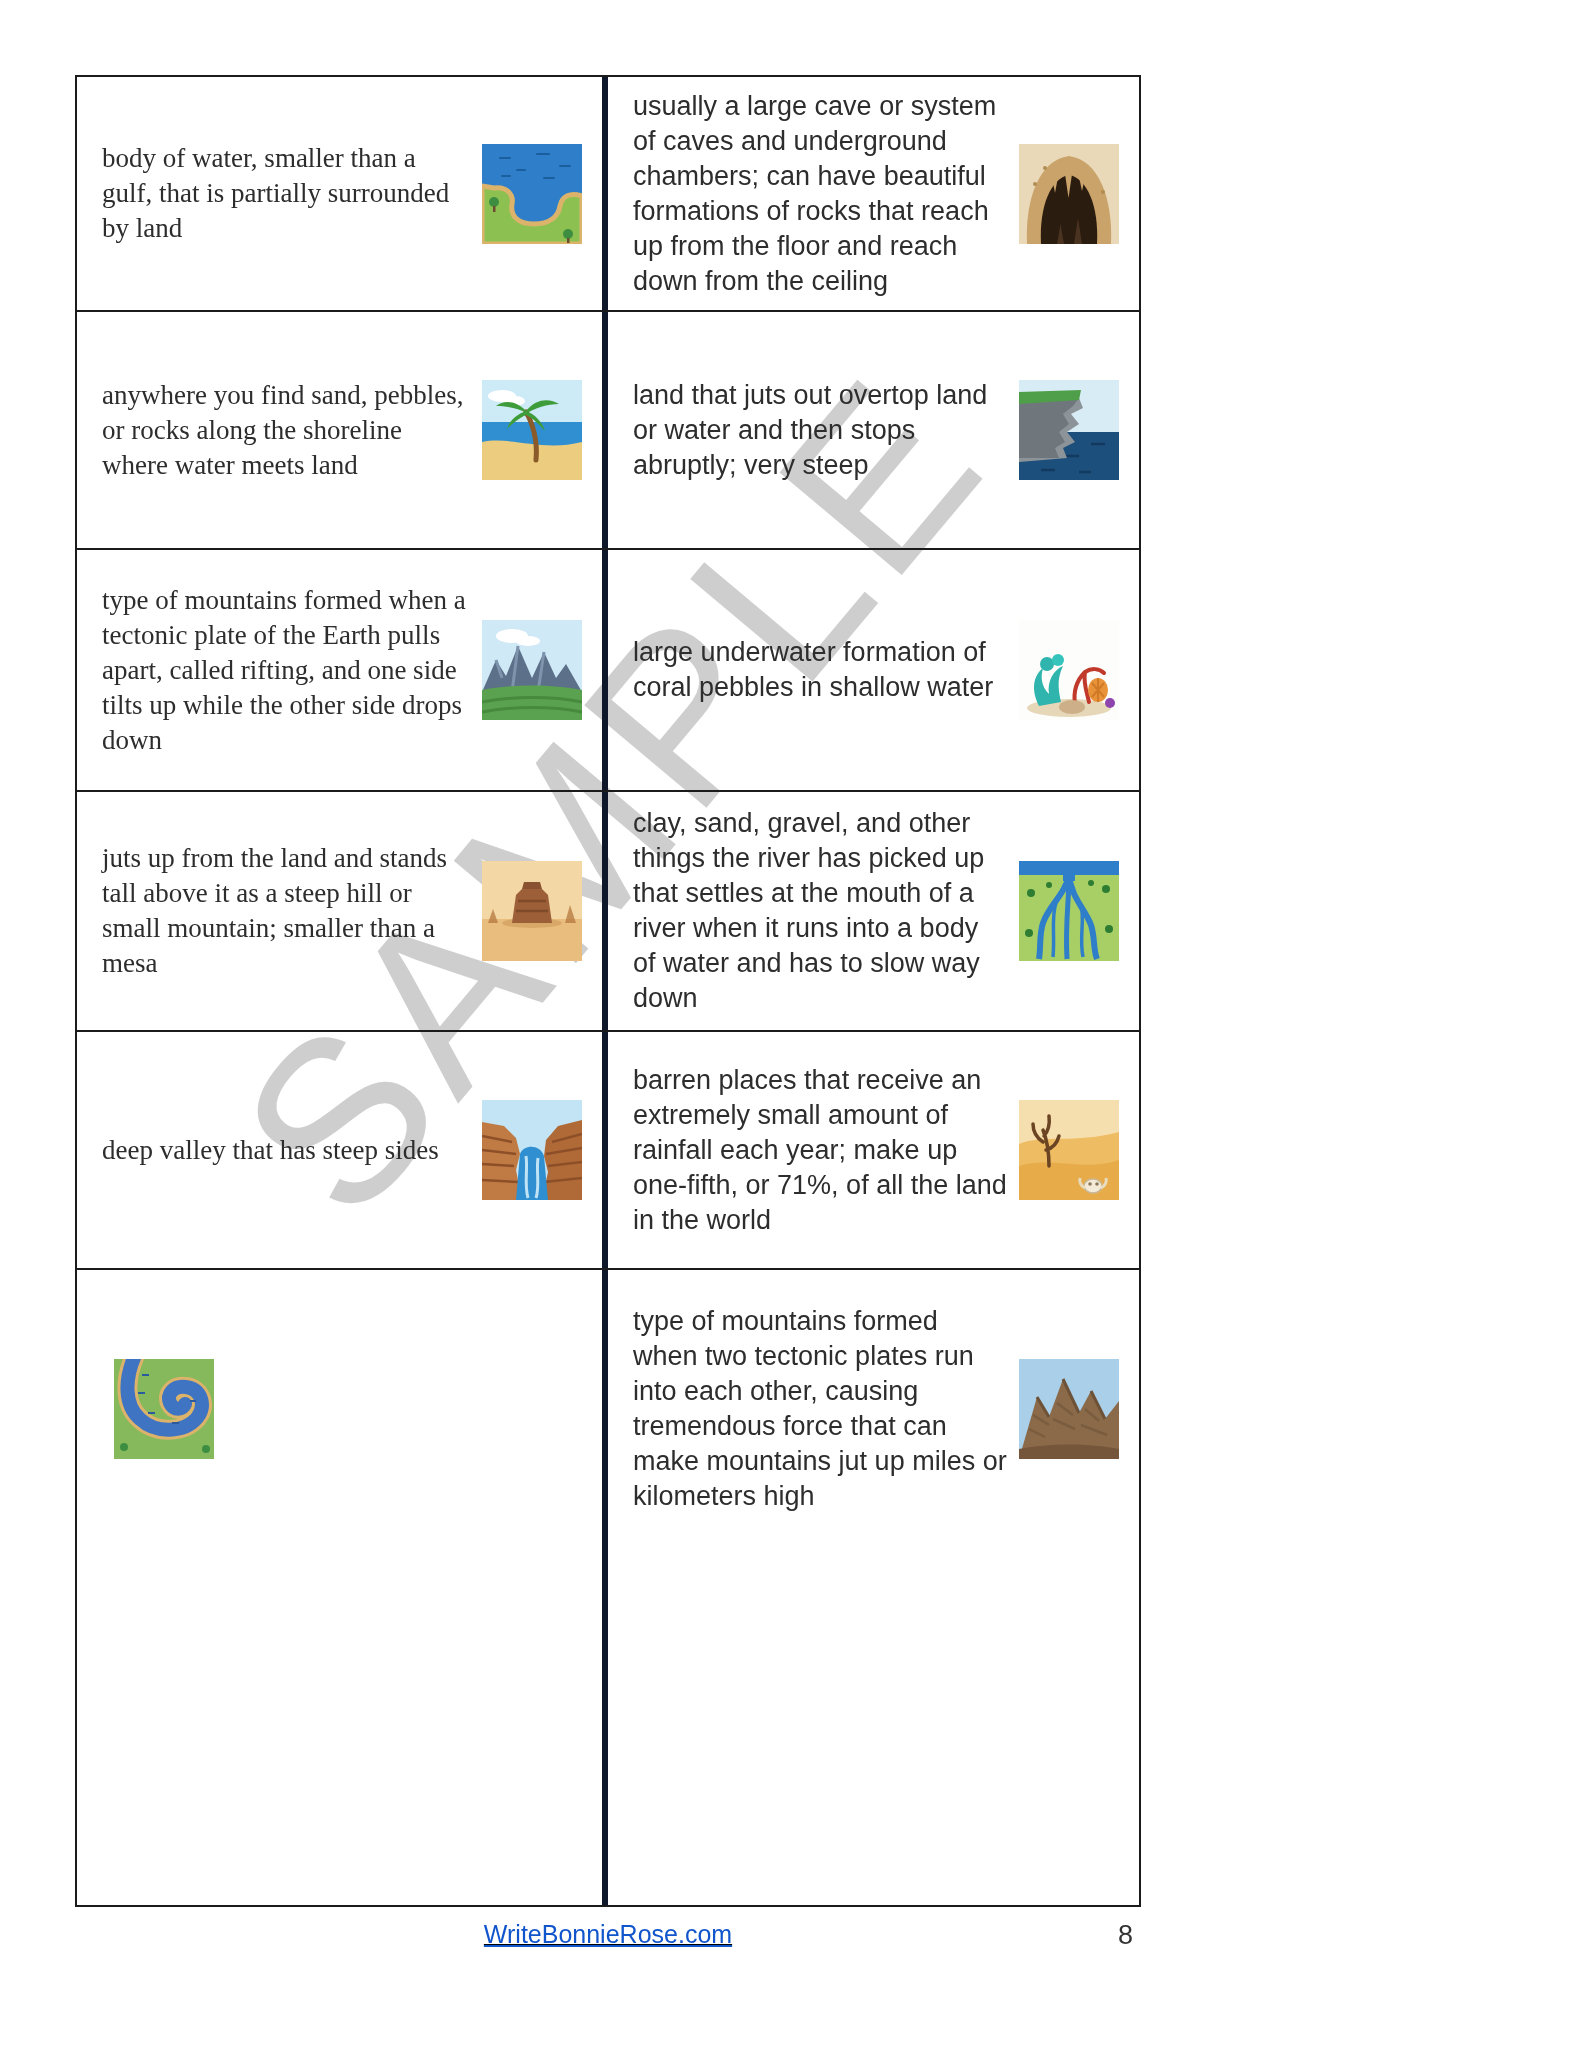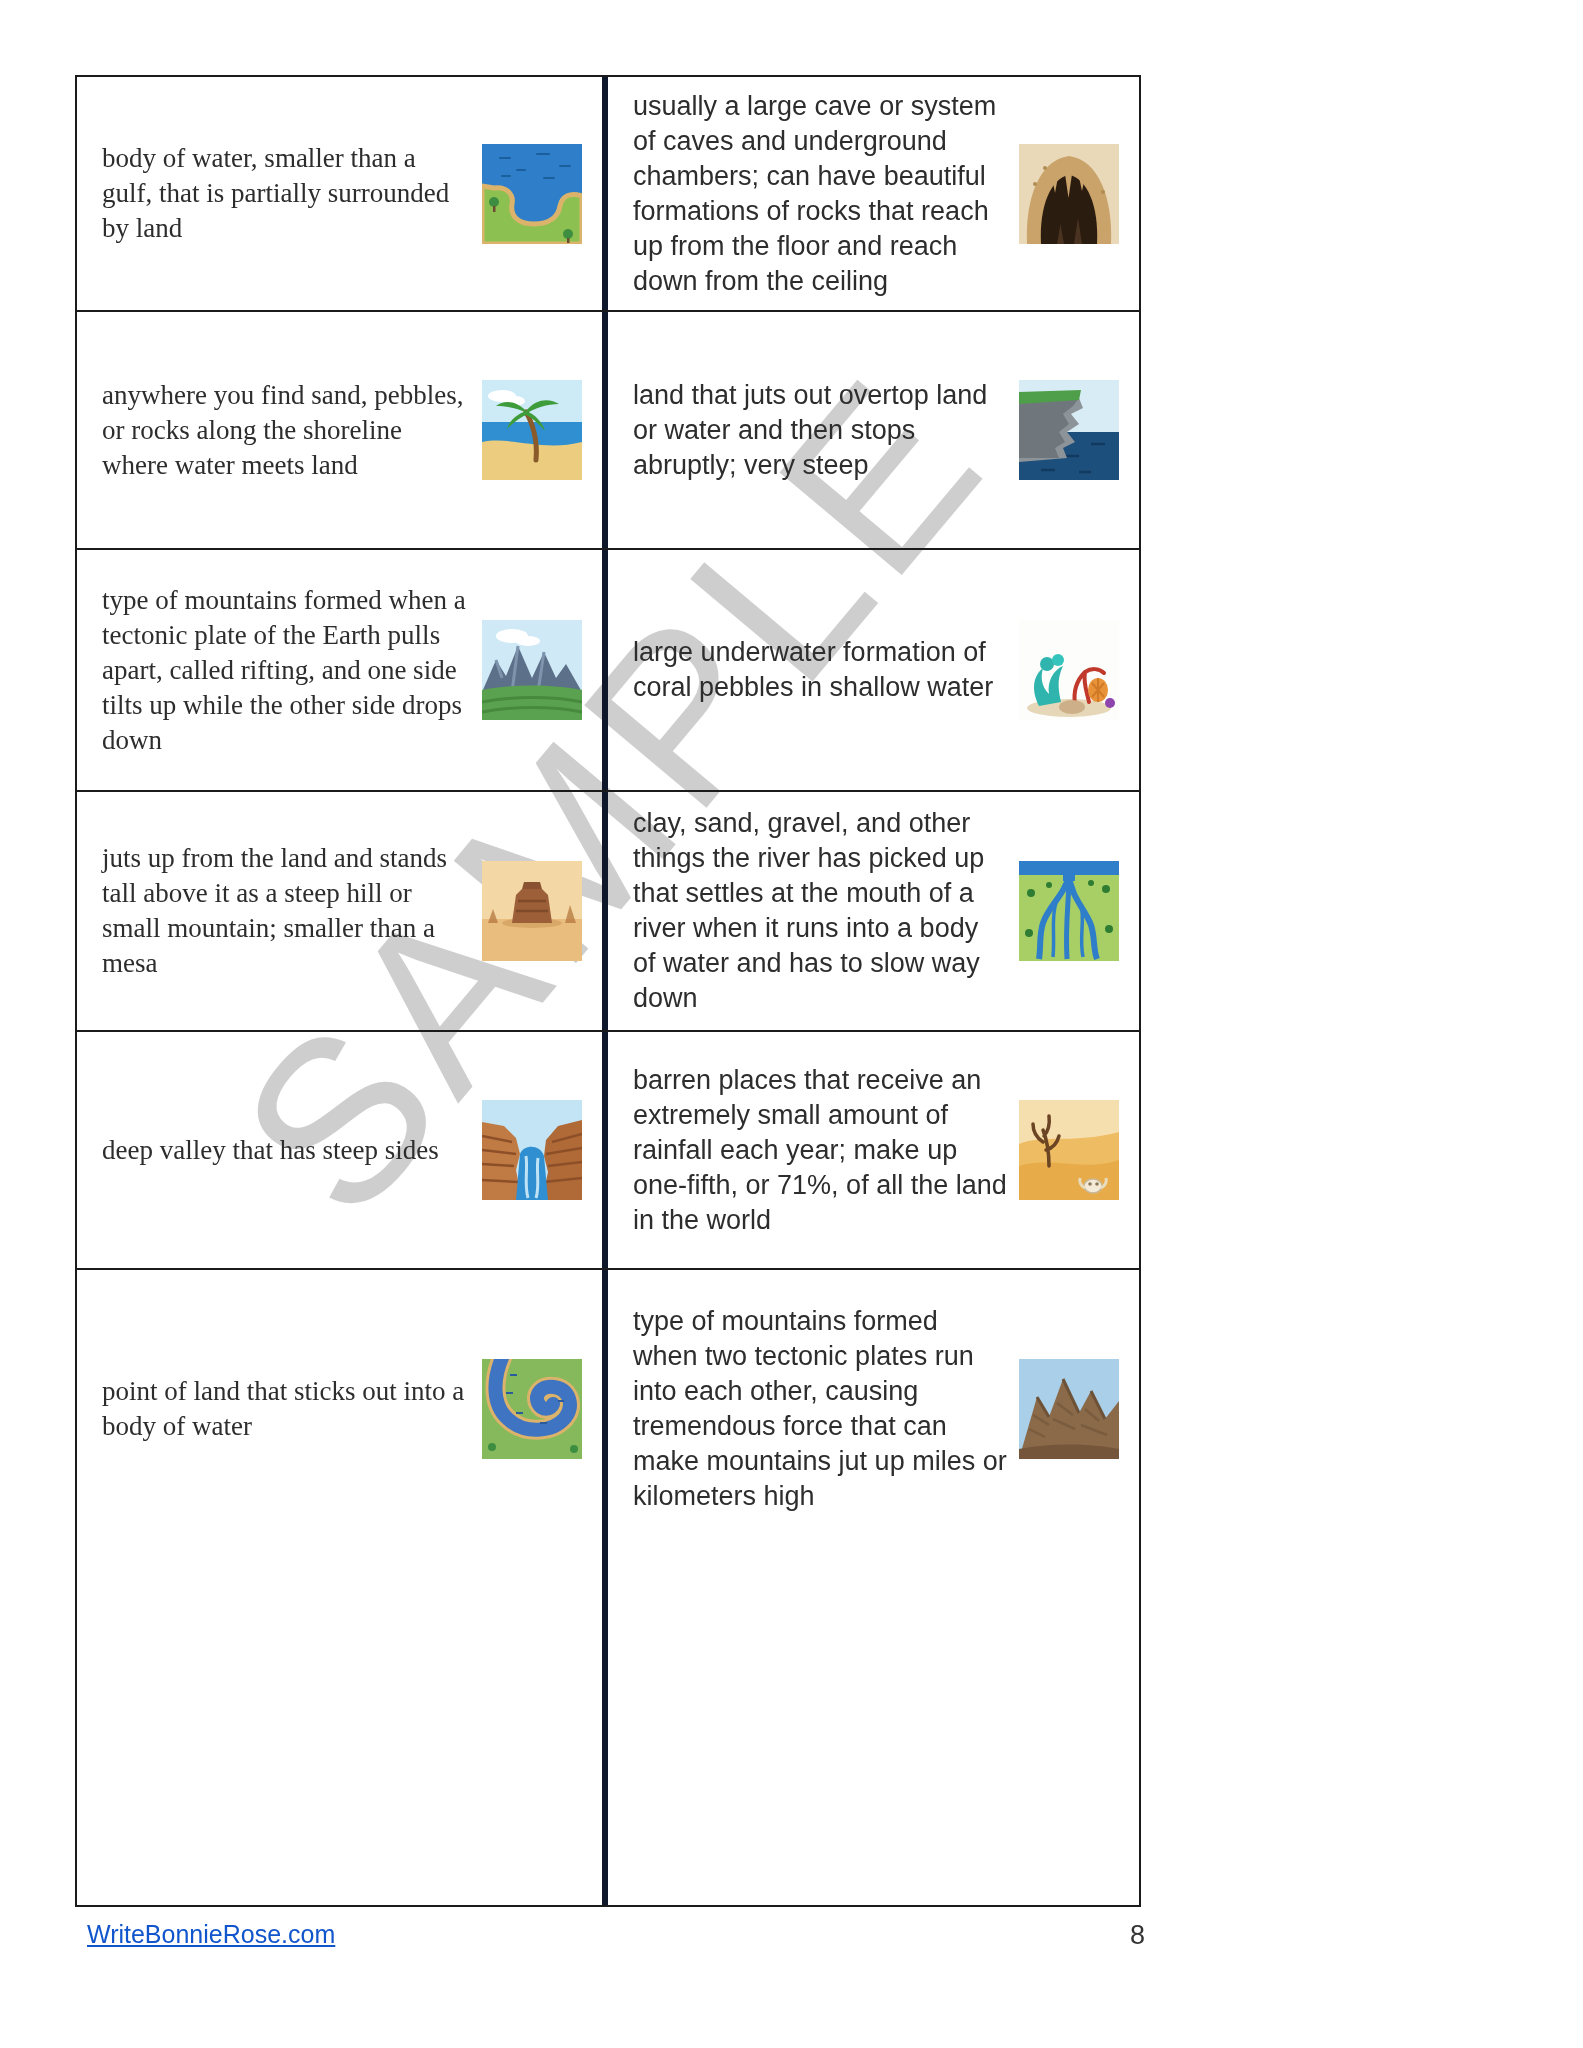--- a/index.html
+++ b/index.html
@@ -56,24 +56,25 @@
     font-size: 27px;
     line-height: 35px;
     color: #2d2d2d;
   }
   .cell-img { width: 100px; height: 100px; margin-left: 12px; flex: 0 0 auto; }
   .cell-img svg { width: 100%; height: 100%; display: block; }
 
   
   .footer {
     position: absolute;
-    left: 87px; top: 1920px;
+    left: 75px; top: 1920px;
     width: 1066px;
-    text-align: left;
+    text-align: center;
     z-index: 2;
+    text-decoration: underline;
   }
   .footer-link {
     color: #1155cc;
     text-decoration: underline;
     font-size: 25px;
     cursor: pointer;
   }
   .page-number {
     position: absolute;
     right: 8px; top: 0;
@@ -291,21 +292,20 @@
             <circle cx="78" cy="84" r="1.8" fill="#8a7a5a"></circle>
           </svg>
         </div>
       </div>
     </div>
   </div>
 
   <div class="trow r6 tall">
     <div class="cell left">
       <div class="pair">
-        <div class="cell-text">point of land that sticks out into a body of water</div>
         <div class="cell-img">
           <svg viewBox="0 0 100 100">
             <rect width="100" height="100" fill="#85b95c"></rect>
             <path d="M22 -6 C10 20 10 46 26 60 C42 75 70 74 83 59 C93 46 87 30 72 28 C60 26 52 35 56 44 C60 52 69 51 71 45" fill="none" stroke="#dcb36a" stroke-width="20" stroke-linecap="round"></path>
             <path d="M22 -6 C10 20 10 46 26 60 C42 75 70 74 83 59 C93 46 87 30 72 28 C60 26 52 35 56 44 C60 52 69 51 71 45" fill="none" stroke="#3f74c2" stroke-width="14" stroke-linecap="round"></path>
             <path d="M28 16 h7 M24 34 h7 M34 54 h7 M58 64 h7 M76 42 h6" stroke="#2c5a9e" stroke-width="2"></path>
             <circle cx="10" cy="88" r="4" fill="#3e8e41"></circle>
             <circle cx="92" cy="90" r="4" fill="#3e8e41"></circle>
           </svg>
         </div>

